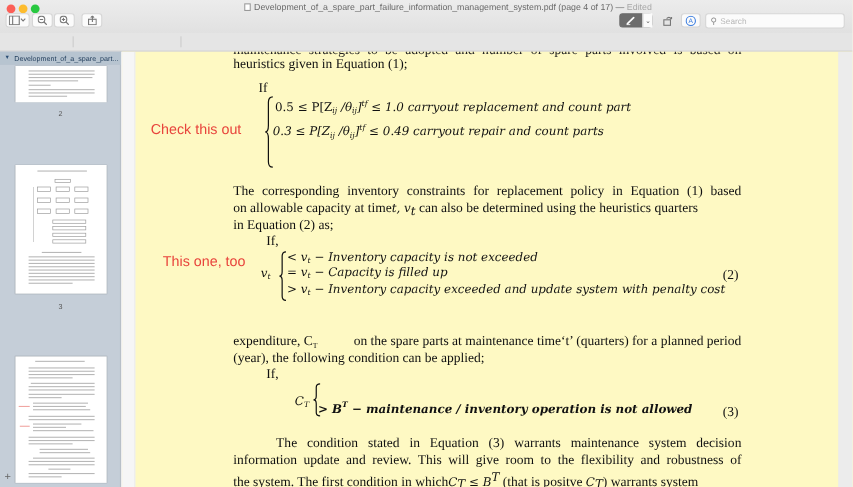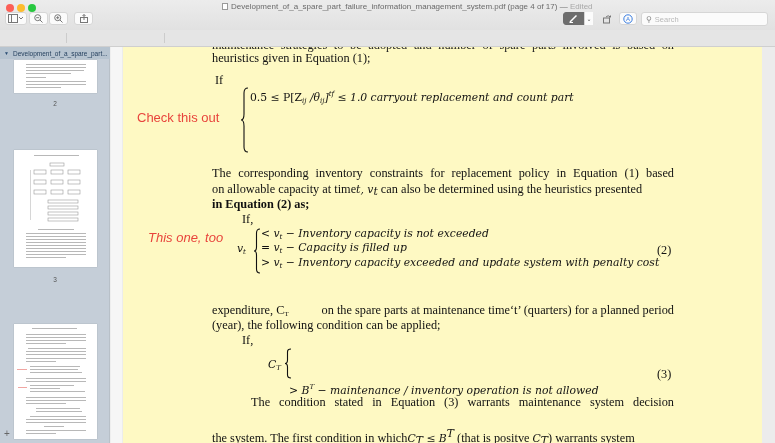--- a/index.html
+++ b/index.html
@@ -272,59 +272,63 @@
     <div class="sb-plus">+</div>
   </div>
 
   <div class="content">
     <div class="page-edge"></div>
     <div class="scrollbar"></div>
 
     <div class="doc just" style="left:101px; top:-9px; width:462px; color:#222;">maintenance strategies to be adopted and number of spare parts involved is based on</div>
     <div class="doc" style="left:101px; top:4px;">heuristics given in Equation  (1);</div>
 
-    <div class="doc" style="left:104px; top:26px;">If</div>
+    <div class="doc" style="left:124px; top:26px;">If</div>
 
     <div class="annot" style="left:26px; top:63px;">Check this out</div>
     <svg class="brace" style="left:129px; top:40px;" width="10" height="66">
       <path d="M8 1 Q4 1 4 6 L4 27 Q4 33 1 33 Q4 33 4 39 L4 60 Q4 65 8 65" fill="none" stroke="#111" stroke-width="1.1"></path>
     </svg>
     <div class="doc math" style="left:139px; top:43px;text-align:center;">
       <span class="up">0.5 ≤ P[Z</span><sub>ij</sub><span> /θ</span><sub>ij</sub><span>]</span><sup>tf</sup><span> ≤ 1.0  carryout replacement and count part</span>
     </div>
+    <div class="doc math" style="left:137px; top:65px;">
+      <span>0.3 ≤ P[Z</span><sub>ij</sub><span> /θ</span><sub>ij</sub><span>]</span><sup>tf</sup><span> ≤ 0.49 carryout repair and count parts</span>
+    </div>
 
     <div class="doc just" style="left:101px; top:119px; width:462px;">The corresponding inventory constraints for replacement policy in Equation (1) based</div>
     <div class="doc" style="left:101px; top:135px; width:462px; display:flex; justify-content:space-between;">
-      <span><span>on allowable capacity at time</span><span class="math">t, v</span><sub class="math">t</sub><span> can also be determined using the heuristics presented</span></span>
-    </div>
-    <div class="doc" style="left:101px; top:150px;font-weight:bold;">in Equation (2) as;</div>
+      <span><span>on allowable capacity at time</span><span class="math">t, v</span><sub class="math">t</sub><span> can also be determined using the heuristics quarters</span></span>
+    </div>
+    <div class="doc" style="left:101px; top:150px;">in Equation (2) as;</div>
     <div class="doc" style="left:131px; top:165px;">If,</div>
 
-    <div class="annot" style="left:37px; top:183px;font-style:italic;">This one, too</div>
+    <div class="annot" style="left:37px; top:183px;">This one, too</div>
     <div class="doc math" style="left:126px; top:195px;"><span>v</span><sub>t</sub></div>
     <svg class="brace" style="left:142px; top:181px;" width="9" height="46">
       <path d="M7 1 Q3.5 1 3.5 5 L3.5 19 Q3.5 23 1 23 Q3.5 23 3.5 27 L3.5 41 Q3.5 45 7 45" fill="none" stroke="#111" stroke-width="1.1"></path>
     </svg>
     <div class="doc math" style="left:150px; top:180px;"><span>&lt; v</span><sub>t</sub><span> − Inventory capacity is not exceeded</span></div>
     <div class="doc math" style="left:150px; top:194px;"><span>= v</span><sub>t</sub><span> − Capacity is filled up</span></div>
     <div class="doc math" style="left:150px; top:209px;"><span>&gt; v</span><sub>t</sub><span> − Inventory capacity exceeded and update system with penalty cost</span></div>
     <div class="doc" style="left:546px; top:196px;">(2)</div>
 
     <div class="doc" style="left:101px; top:256px; width:462px; display:flex; justify-content:space-between;">
       <span><span>expenditure, C</span><sub>T</sub></span>
         <span>on the spare parts at maintenance time‘t’ (quarters) for a planned period</span>
     </div>
     <div class="doc" style="left:101px; top:271px;">(year), the following condition can be applied;</div>
     <div class="doc" style="left:131px; top:286px;">If,</div>
 
     <div class="doc math" style="left:157px; top:311px;"><span>C</span><sub>T</sub></div>
     <svg class="brace" style="left:173px; top:301px;" width="8" height="31">
       <path d="M7 1 Q3.5 1 3.5 4 L3.5 12 Q3.5 15.5 1 15.5 Q3.5 15.5 3.5 19 L3.5 27 Q3.5 30 7 30" fill="none" stroke="#111" stroke-width="1.1"></path>
     </svg>
-    <div class="doc math" style="left:178px; top:336px;"><span>&gt; B</span><sup>T</sup><span> − maintenance  / inventory operation is not allowed</span></div>
+    <div class="doc math" style="left:178px; top:316px;font-weight:bold;"><span>&gt; B</span><sup>T</sup><span> − maintenance  / inventory operation is not allowed</span></div>
     <div class="doc" style="left:546px; top:320px;">(3)</div>
 
     <div class="doc just" style="left:140px; top:348px; width:423px;">The condition stated in Equation (3) warrants maintenance system decision</div>
+    <div class="doc just" style="left:101px; top:364px; width:462px;">information update and review. This will give room to the flexibility and robustness of</div>
     <div class="doc" style="left:101px; top:380px; width:462px; display:flex; justify-content:space-between;">
       <span><span>the system. The first condition in which</span><span class="math">C</span><sub class="math">T</sub><span class="math"> ≤ B</span><sup class="math">T</sup><span> (that is positve </span><span class="math">C</span><sub class="math">T</sub><span>) warrants system</span></span>
     </div>
   </div>
 </div>
 
 </body></html>

